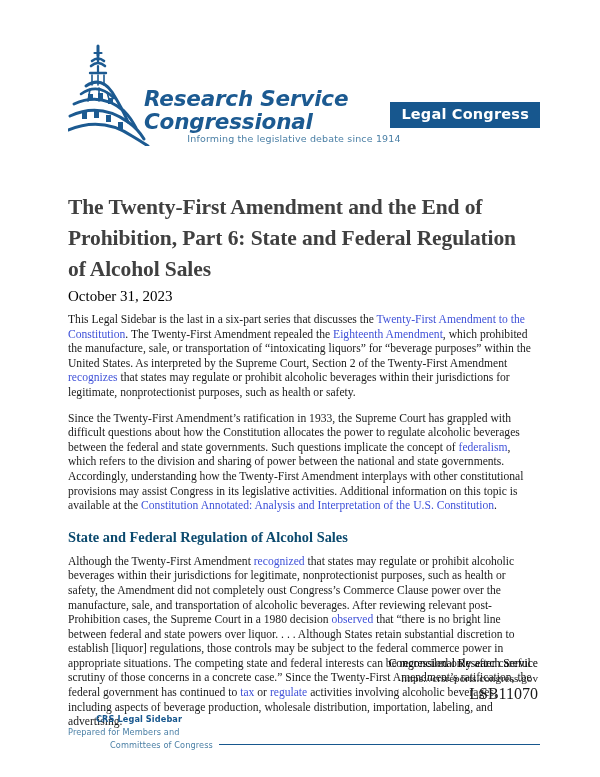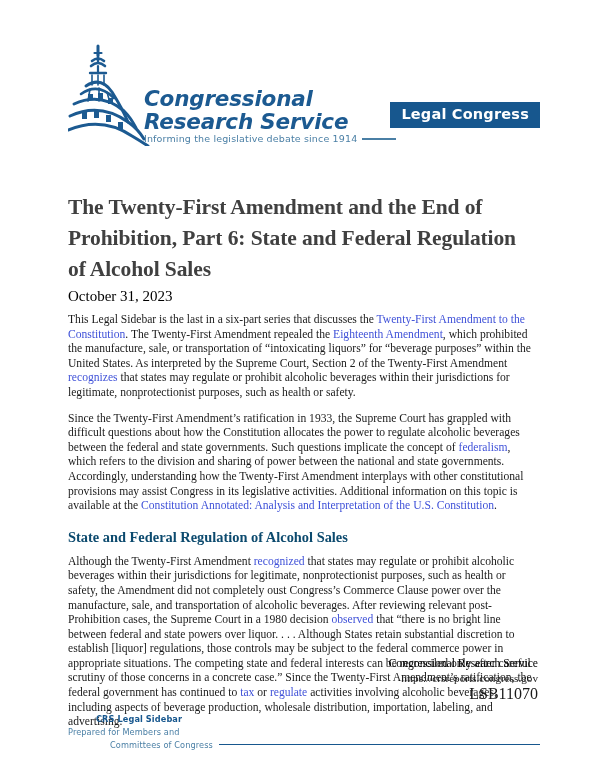--- a/index.html
+++ b/index.html
@@ -59,20 +59,21 @@
     letter-spacing: -0.2px;
     white-space: nowrap;
   }
   .tagline-row {
     position: absolute;
     left: 76px;
     top: 91px;
     display: flex;
     align-items: center;
     width: 300px;
+    flex-direction: column;
   }
   .tagline {
     font-family: "DejaVu Sans", "Liberation Sans", sans-serif;
     font-size: 9.5px;
     color: #4a7fa5;
     letter-spacing: 0.15px;
     white-space: nowrap;
   }
   .tagline-rule {
     flex: 0 0 34px;
@@ -264,22 +265,22 @@
 
           <rect x="14" y="70" width="5" height="7"></rect>
           <rect x="26" y="69" width="5" height="7"></rect>
           <rect x="38" y="73" width="5" height="7"></rect>
           <rect x="50" y="80" width="5" height="7"></rect>
         </g>
       </svg>
     </div>
 
     <div class="wordmark">
+      <div class="line">Research Service</div>
       <div class="line">Congressional</div>
-      <div class="line">Research Service</div>
     </div>
 
     <div class="tagline-row">
       <span class="tagline">Informing the legislative debate since 1914</span>
       <span class="tagline-rule"></span>
     </div>
 
     <div class="legal-sidebar-badge">Legal Congress</div>
   </div>
 

